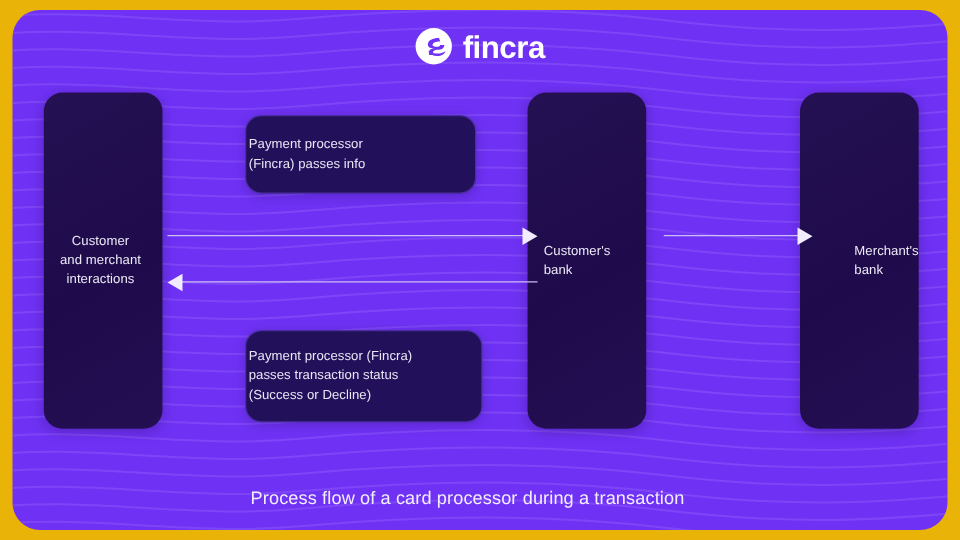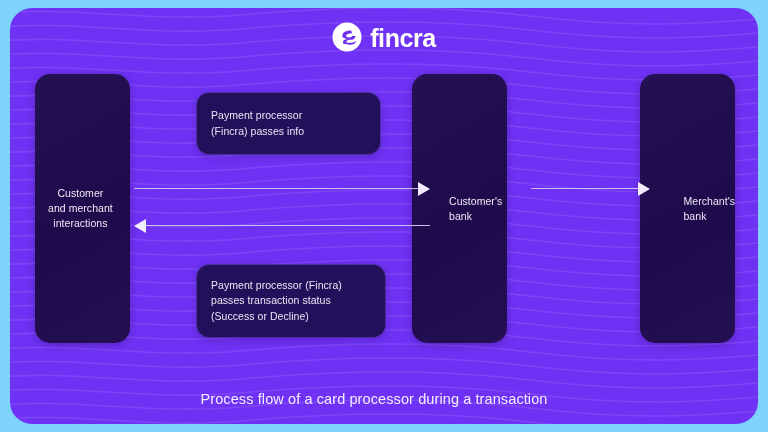--- a/index.html
+++ b/index.html
@@ -13,21 +13,21 @@
   body {
     background: #fce3d4;
     font-family: "Liberation Sans", sans-serif;
     -webkit-font-smoothing: antialiased;
   }
 
   #stage {
     position: relative;
     width: 768px;
     height: 432px;
-    background: #7dd3fc;
+    background: #eab308;
   }
 
   
   #panel {
     position: absolute;
     left: 10px;
     top: 8px;
     width: 748px;
     height: 416px;
     border-radius: 22px;
@@ -82,38 +82,38 @@
     box-shadow: 0 2px 10px rgba(24,5,60,.28);
   }
   .actor .label {
     color: #ece9f6;
     font-size: 10.5px;
     line-height: 1.42;
     padding: 0 0 0 13px;
     letter-spacing: .05px;
   }
   #actor-customer  { left: 25px; text-align: center; }
-  #actor-cbank     { left: 402px; padding-left: 24px; }
+  #actor-cbank     { left: 412px; }
   #actor-mbank     { left: 630px; justify-content: flex-end; }
 
   
   .msg {
     position: absolute;
     border-radius: 13px;
     background: #23105a;
     border: 1px solid #4a2ea0;
     display: flex;
     align-items: center;
     box-shadow: 0 2px 9px rgba(24,5,60,.22);
   }
   .msg .label {
     color: #e9e6f5;
     font-size: 10.5px;
     line-height: 1.45;
-    padding: 0 14px;
+    padding: 0 2px;
     letter-spacing: .05px;
   }
   #msg-top    { left: 186px; top: 84px;  width: 185px; height: 63px; }
   #msg-bottom { left: 186px; top: 256px; width: 190px; height: 74px; }
 
   
   .conn { position: absolute; height: 14px; }
   .conn .line {
     position: absolute;
     top: 6px;

